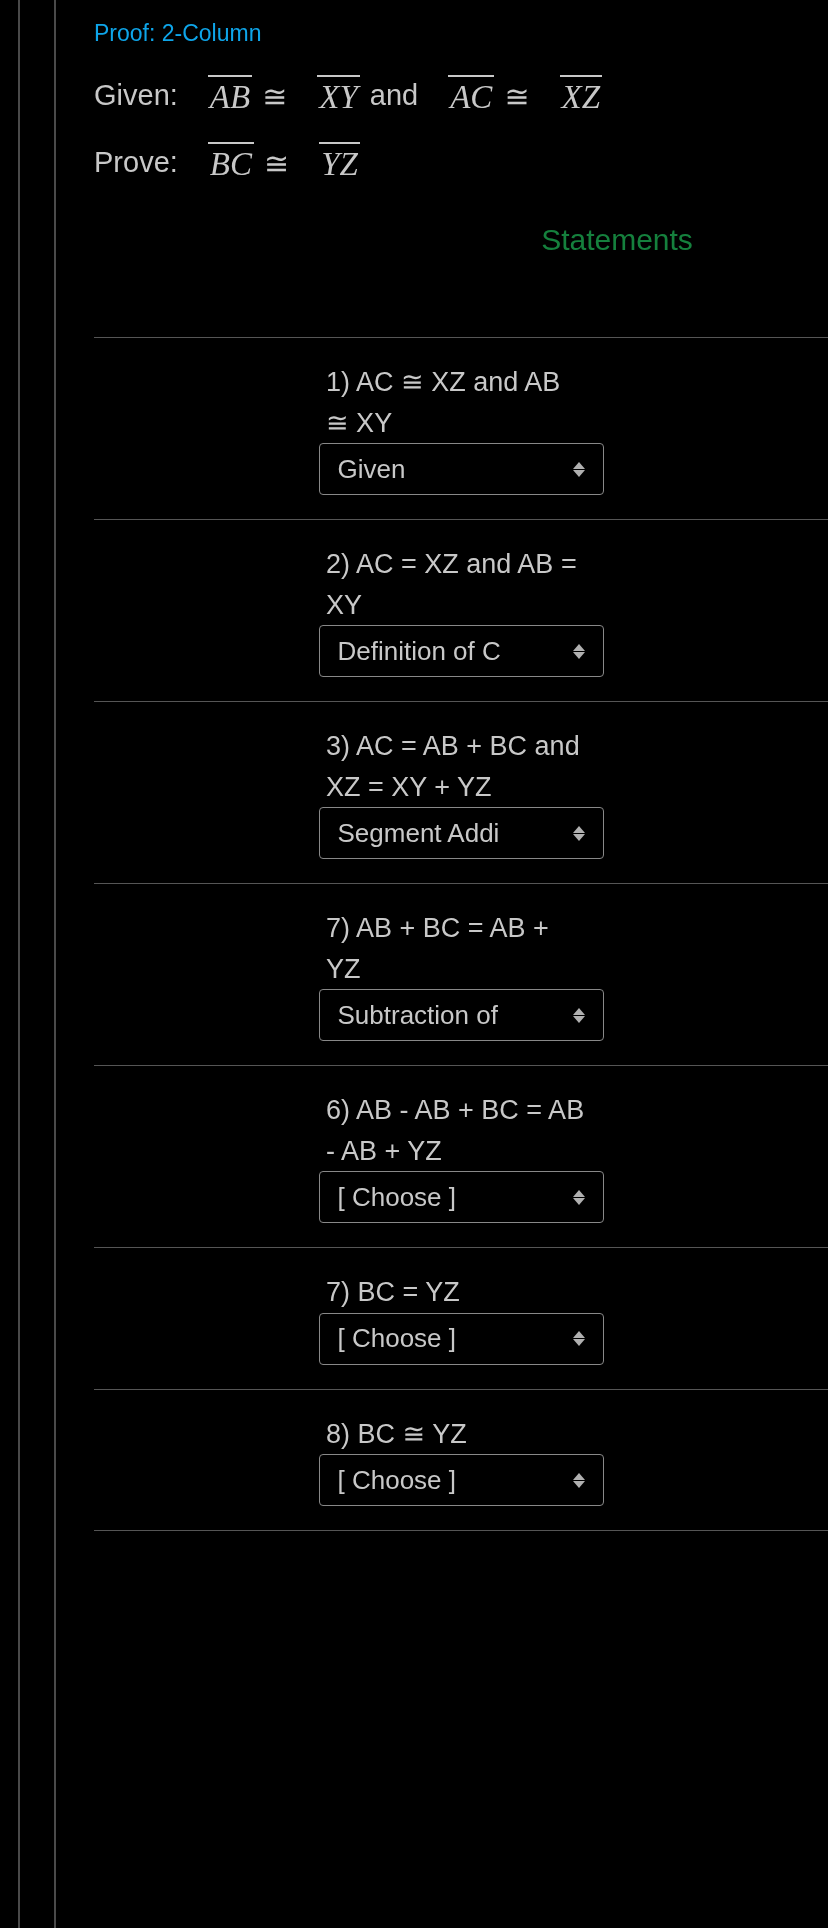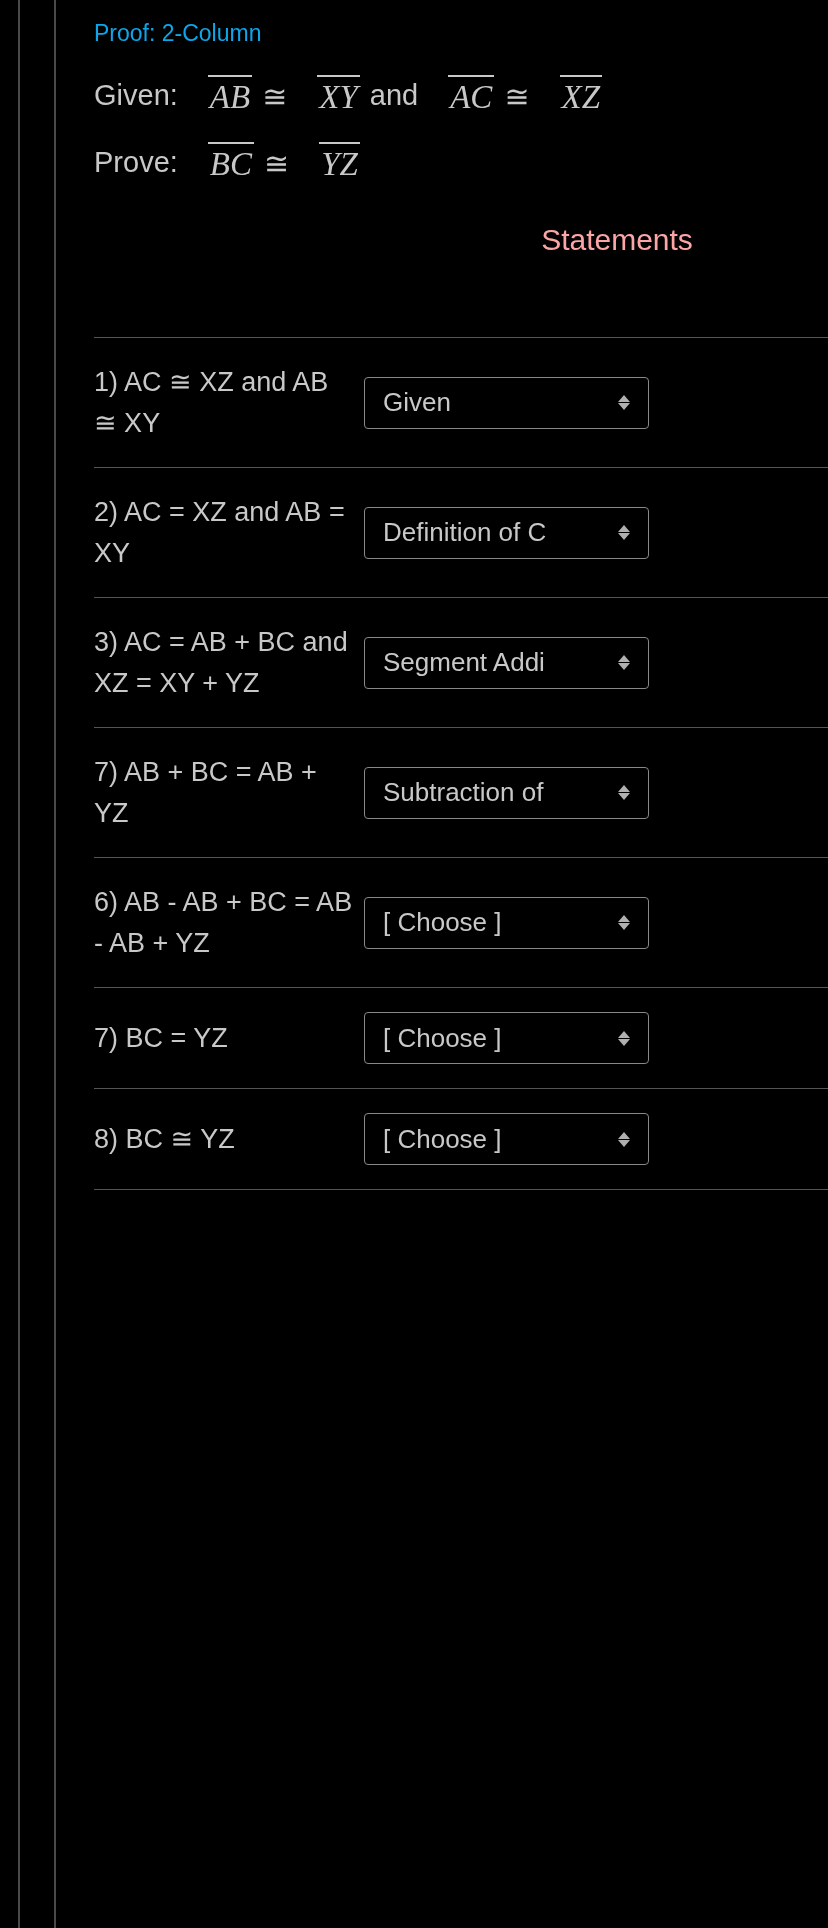--- a/index.html
+++ b/index.html
@@ -60,30 +60,31 @@
     right: 0;
     height: 2px;
     background: #c8c8c8;
   }
   .cong {
     font-size: 30px;
     font-family: serif;
   }
   .statements-header {
     font-size: 30px;
-    color: #fca5a5;
+    color: #15803d;
     text-align: center;
     margin: 40px 8px 80px 320px;
   }
   .row {
     display: flex;
     align-items: center;
     border-bottom: 1px solid #555;
     padding: 24px 0;
     min-height: 92px;
+    flex-direction: column;
   }
   .row.first-row {
     border-top: 1px solid #555;
   }
   .stmt {
     width: 270px;
     font-size: 27px;
     color: #c8c8c8;
     line-height: 1.5;
     padding-right: 10px;

